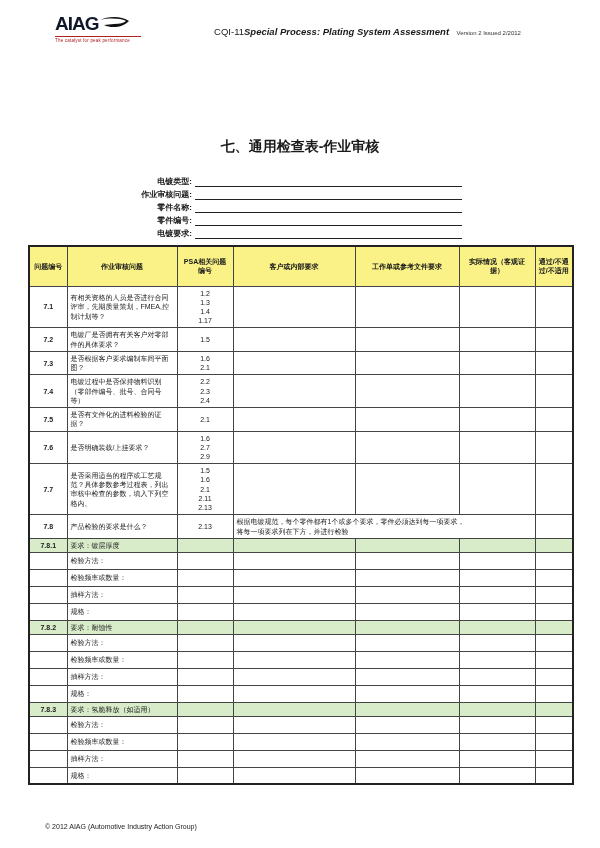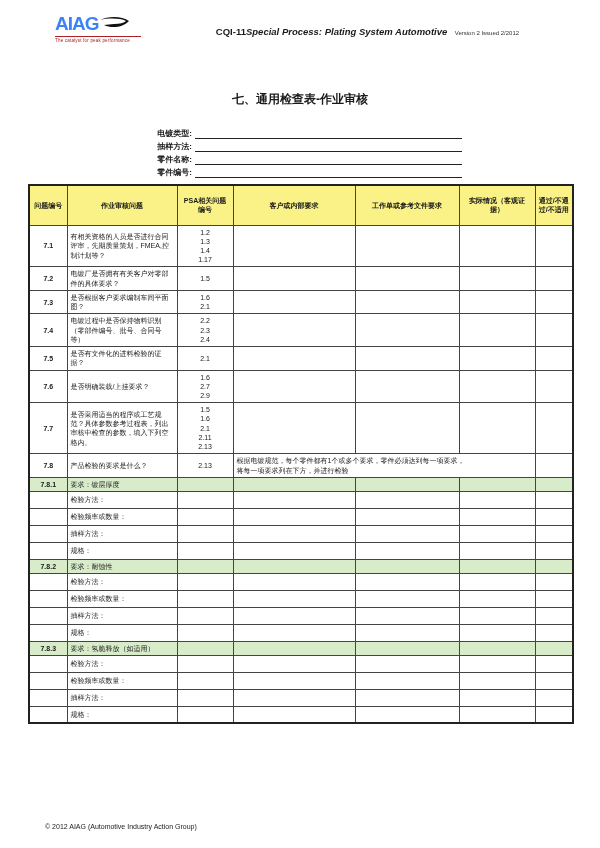--- a/index.html
+++ b/index.html
@@ -11,30 +11,30 @@
     margin: 0 auto;
     background: #ffffff;
     outline: 1px solid #cccccc;
     overflow: hidden;
     color: #1a1a1a;
   }
   
   .hdr { display: flex; align-items: flex-start; padding: 13px 30px 0 55px; }
   .logo-block { width: 110px; }
   .logo-line { display: flex; align-items: center; }
-  .logo-text { font-size: 19px; font-weight: bold; letter-spacing: -1px; color: #3b82f6; }
+  .logo-text { font-size: 19px; font-weight: bold; letter-spacing: -1px; color: #0f172a; }
   .logo-swoosh { margin-left: 1px; margin-top: 2px; }
   .logo-tagline { font-size: 4.5px; color: #b02020; margin-top: 1px; letter-spacing: 0.2px;
     border-top: 1px solid #b02020; padding-top: 1px; width: 86px; }
   .title-block { flex: 1; text-align: center; padding-top: 8px; white-space: nowrap; }
-  .doc-code { font-weight: bold; font-size: 9.5px; }
+  .doc-code { font-weight: normal; font-size: 9.5px; }
   .doc-title { font-weight: bold; font-style: italic; font-size: 9.5px; }
   .doc-version { font-size: 6px; color: #333; margin-left: 3px; }
   
-  .section-title { text-align: center; font-weight: bold; font-size: 12px; margin-top: 48px; }
+  .section-title { text-align: center; font-weight: bold; font-size: 14px; margin-top: 95px; }
   
   .form-area { margin: 18px 0 0 100px; width: 362px; }
   .form-row { display: flex; align-items: flex-end; height: 13px; }
   .form-label { width: 95px; text-align: right; font-size: 8px; font-weight: bold;
     white-space: nowrap; padding-right: 3px; }
   .form-blank { flex: 1; border-bottom: 1px solid #222; height: 11px; }
   
   .tbl-wrap { margin: 6px auto 0 auto; width: 544px; }
   table.checklist { width: 544px; border-collapse: collapse; table-layout: fixed;
     border: 2px solid #222; }
@@ -69,42 +69,46 @@
         <span class="logo-text">AIAG</span>
         <span class="logo-swoosh">
           <svg width="30" height="15" viewBox="0 0 30 15">
             <path d="M0,4 C8,0 22,0 29,5 C24,11 12,13 4,9 L14,8 C20,8 24,7 26,5 C20,2 8,2 0,4 Z" fill="#111"></path>
           </svg>
         </span>
       </div>
       <div class="logo-tagline">The catalyst for peak performance</div>
     </div>
     <div class="title-block">
-      <span class="doc-code">CQI-11</span><span class="doc-title">Special Process: Plating System Automotive</span>
+      <span class="doc-code">CQI-11</span><span class="doc-title">Special Process: Plating System Assessment</span>
       <span class="doc-version">Version 2 Issued 2/2012</span>
     </div>
   </div>
 
   <div class="section-title">七、通用检查表-作业审核</div>
 
   <div class="form-area">
       <div class="form-row">
       <span class="form-label">电镀类型:</span>
       <span class="form-blank"></span>
     </div>
       <div class="form-row">
-      <span class="form-label">抽样方法:</span>
+      <span class="form-label">作业审核问题:</span>
       <span class="form-blank"></span>
     </div>
       <div class="form-row">
       <span class="form-label">零件名称:</span>
       <span class="form-blank"></span>
     </div>
       <div class="form-row">
       <span class="form-label">零件编号:</span>
+      <span class="form-blank"></span>
+    </div>
+      <div class="form-row">
+      <span class="form-label">电镀要求:</span>
       <span class="form-blank"></span>
     </div>
     </div>
 
   <div class="tbl-wrap">
     <table class="checklist">
       <colgroup>
         <col style="width:38px">
           <col style="width:110px">
           <col style="width:56px">

